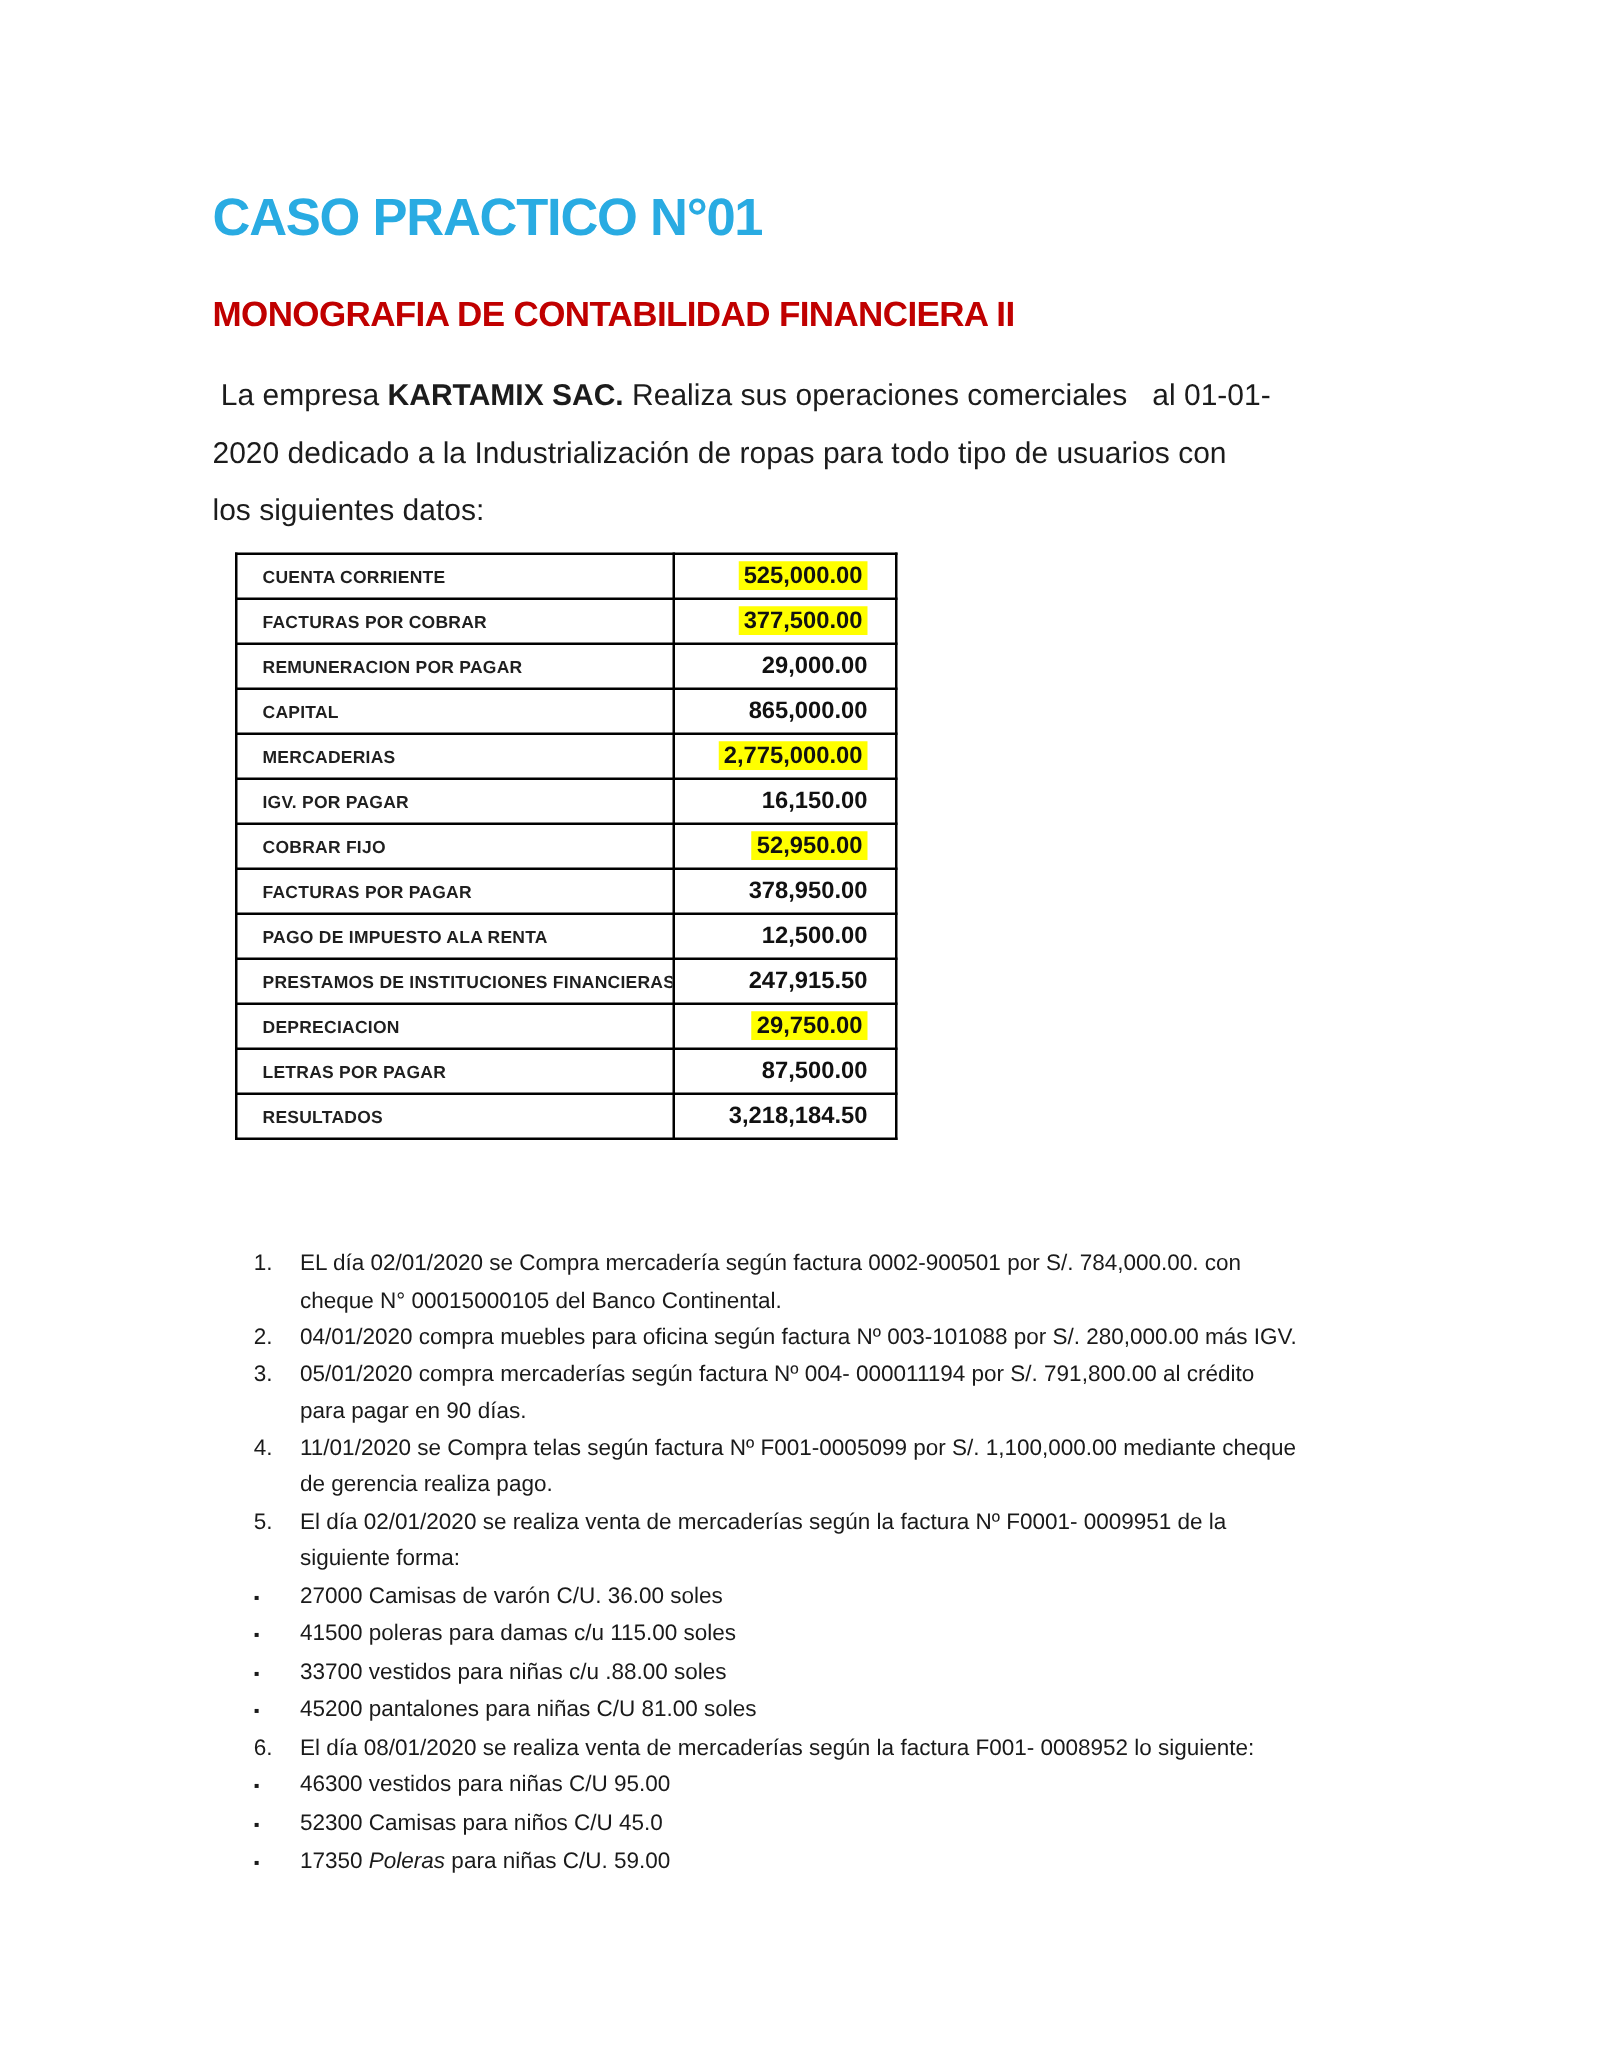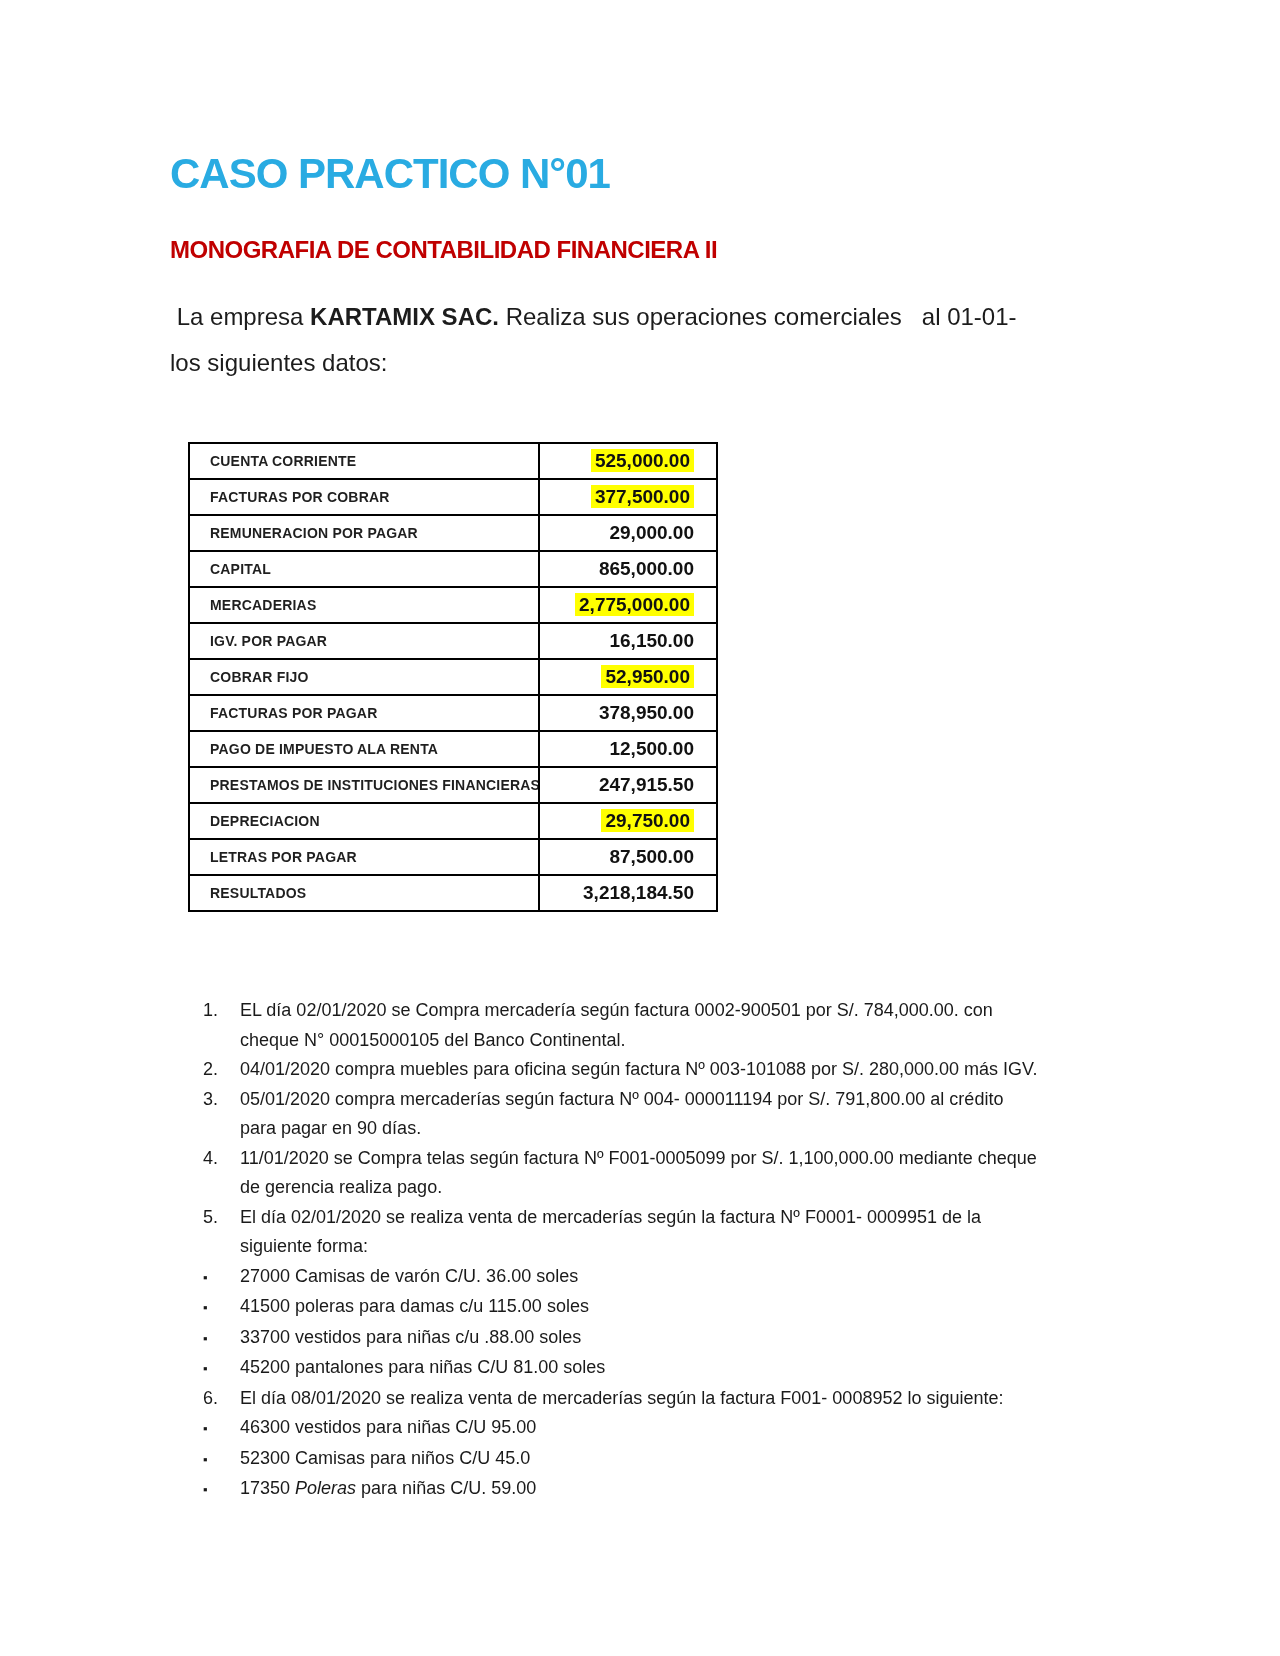--- a/index.html
+++ b/index.html
@@ -11,21 +11,21 @@
   .b{font-weight:bold;text-align:center;}
   .i{font-style:italic;}
 
   .doc-title{
     position:absolute;left:170px;top:150px;
     font-size:42px;font-weight:bold;letter-spacing:-1px;
     color:var(--title_color,#29ABE2);white-space:pre;
   }
   .doc-subtitle{
     position:absolute;left:170px;top:236px;
-    font-size:24px;font-weight:bold;letter-spacing:-0.5px;
+    font-size:28px;font-weight:bold;letter-spacing:-0.5px;
     color:var(--subtitle_color,#C00000);white-space:pre;
   }
   .intro{
     position:absolute;left:170px;top:294px;
     font-size:24px;line-height:46px;color:#1c1c1c;
   }
   .intro-line{white-space:pre;}
 
   table.accounts{
     position:absolute;left:188px;top:442px;width:480px;
@@ -55,20 +55,21 @@
   .marker.sq{font-size:13px;}
   .li-text{white-space:pre;flex:1 1 auto;}
 </style>
 </head>
 <body>
 
 <div class="doc-title">CASO PRACTICO N°01</div>
 <div class="doc-subtitle">MONOGRAFIA DE CONTABILIDAD FINANCIERA II</div>
 <div class="intro">
     <div class="intro-line"><span> La empresa </span><span class="b">KARTAMIX SAC.</span><span> Realiza sus operaciones comerciales   al 01-01-</span></div>
+    <div class="intro-line"><span>2020 dedicado a la Industrialización de ropas para todo tipo de usuarios con</span></div>
     <div class="intro-line"><span>los siguientes datos:</span></div>
   </div>
 
 <table class="accounts">
   <tbody>
       <tr>
         <td class="lbl">CUENTA CORRIENTE</td>
         <td class="val"><span class="hl">525,000.00</span></td>
       </tr>
       <tr>

